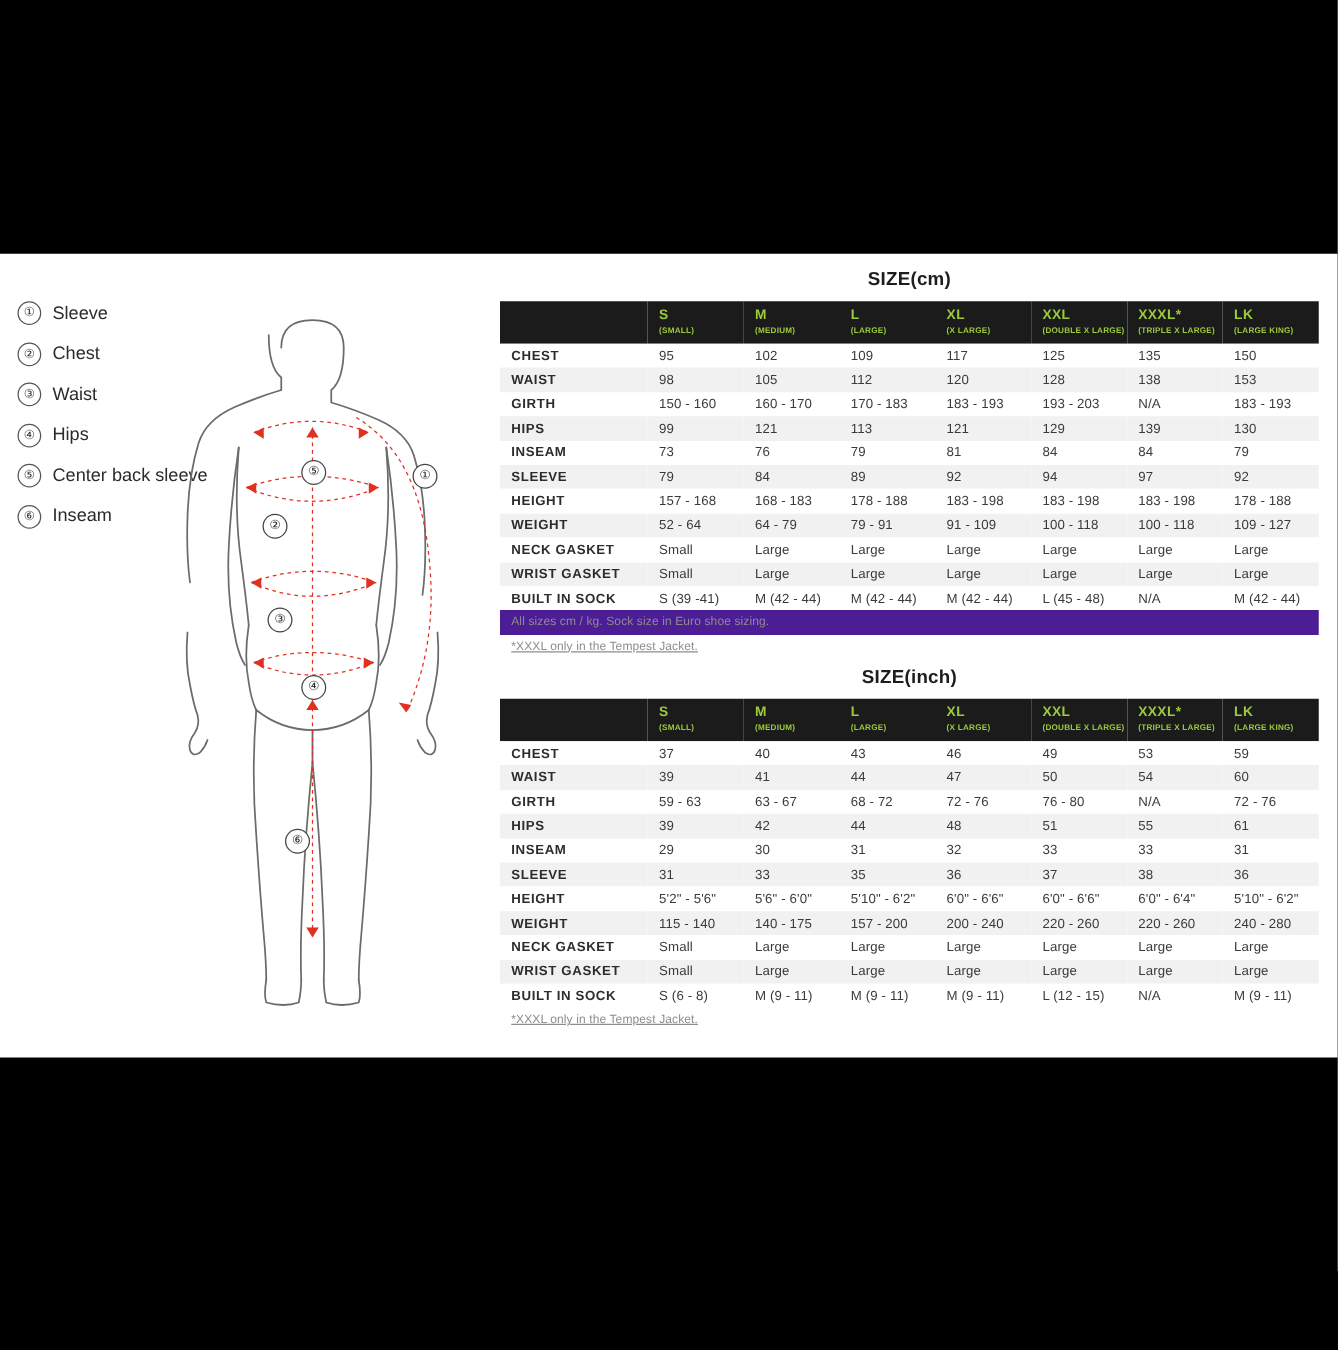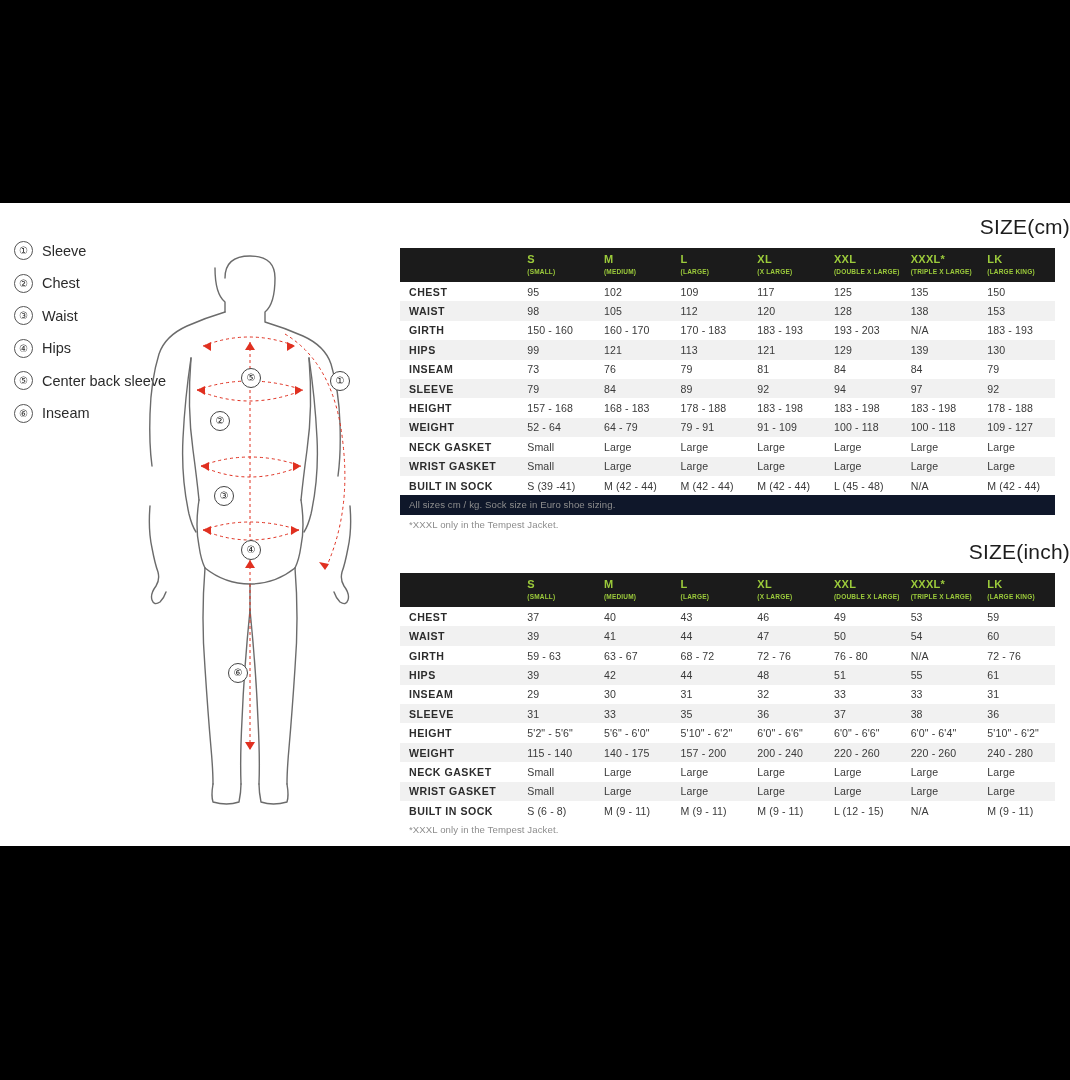--- a/index.html
+++ b/index.html
@@ -77,23 +77,23 @@
   
   #right-panel {
     position: relative;
     width: 685px;
     height: 643px;
     flex: none;
     padding-top: 6px;
     box-sizing: border-box;
   }
   .table-title {
-    text-align: right;
-    font-size: 21px;
-    font-weight: normal;
+    text-align: center;
+    font-size: 15px;
+    font-weight: bold;
     color: #1d1d1d;
     letter-spacing: 0.2px;
     margin: 6px 0 9px 0;
   }
   table.sizetable {
     border-collapse: collapse;
     width: 655px;
     margin: 0 auto;
     table-layout: fixed;
   }
@@ -143,22 +143,22 @@
   tbody tr.alt { background: #f1f1f1; }
   tbody tr.plain { background: #ffffff; }
   .note {
     font-size: 9.6px;
     color: #8d8d8d;
     padding-left: 9px;
     height: 19.4px;
     line-height: 19.4px;
     letter-spacing: 0.1px;
   }
-  .note-alt { background: #0f172a; }
-  .note-plain { background: #ffffff; }
+  .note-alt { background: #4c1d95; }
+  .note-plain { background: #ffffff; text-decoration: underline; }
   #notes-cm, #notes-in {
     width: 655px;
     margin: 0 auto;
   }
   .col-label { width: 118px; }
   .col-data { width: 76.5px; }
 </style>
 </head>
 <body>
 

